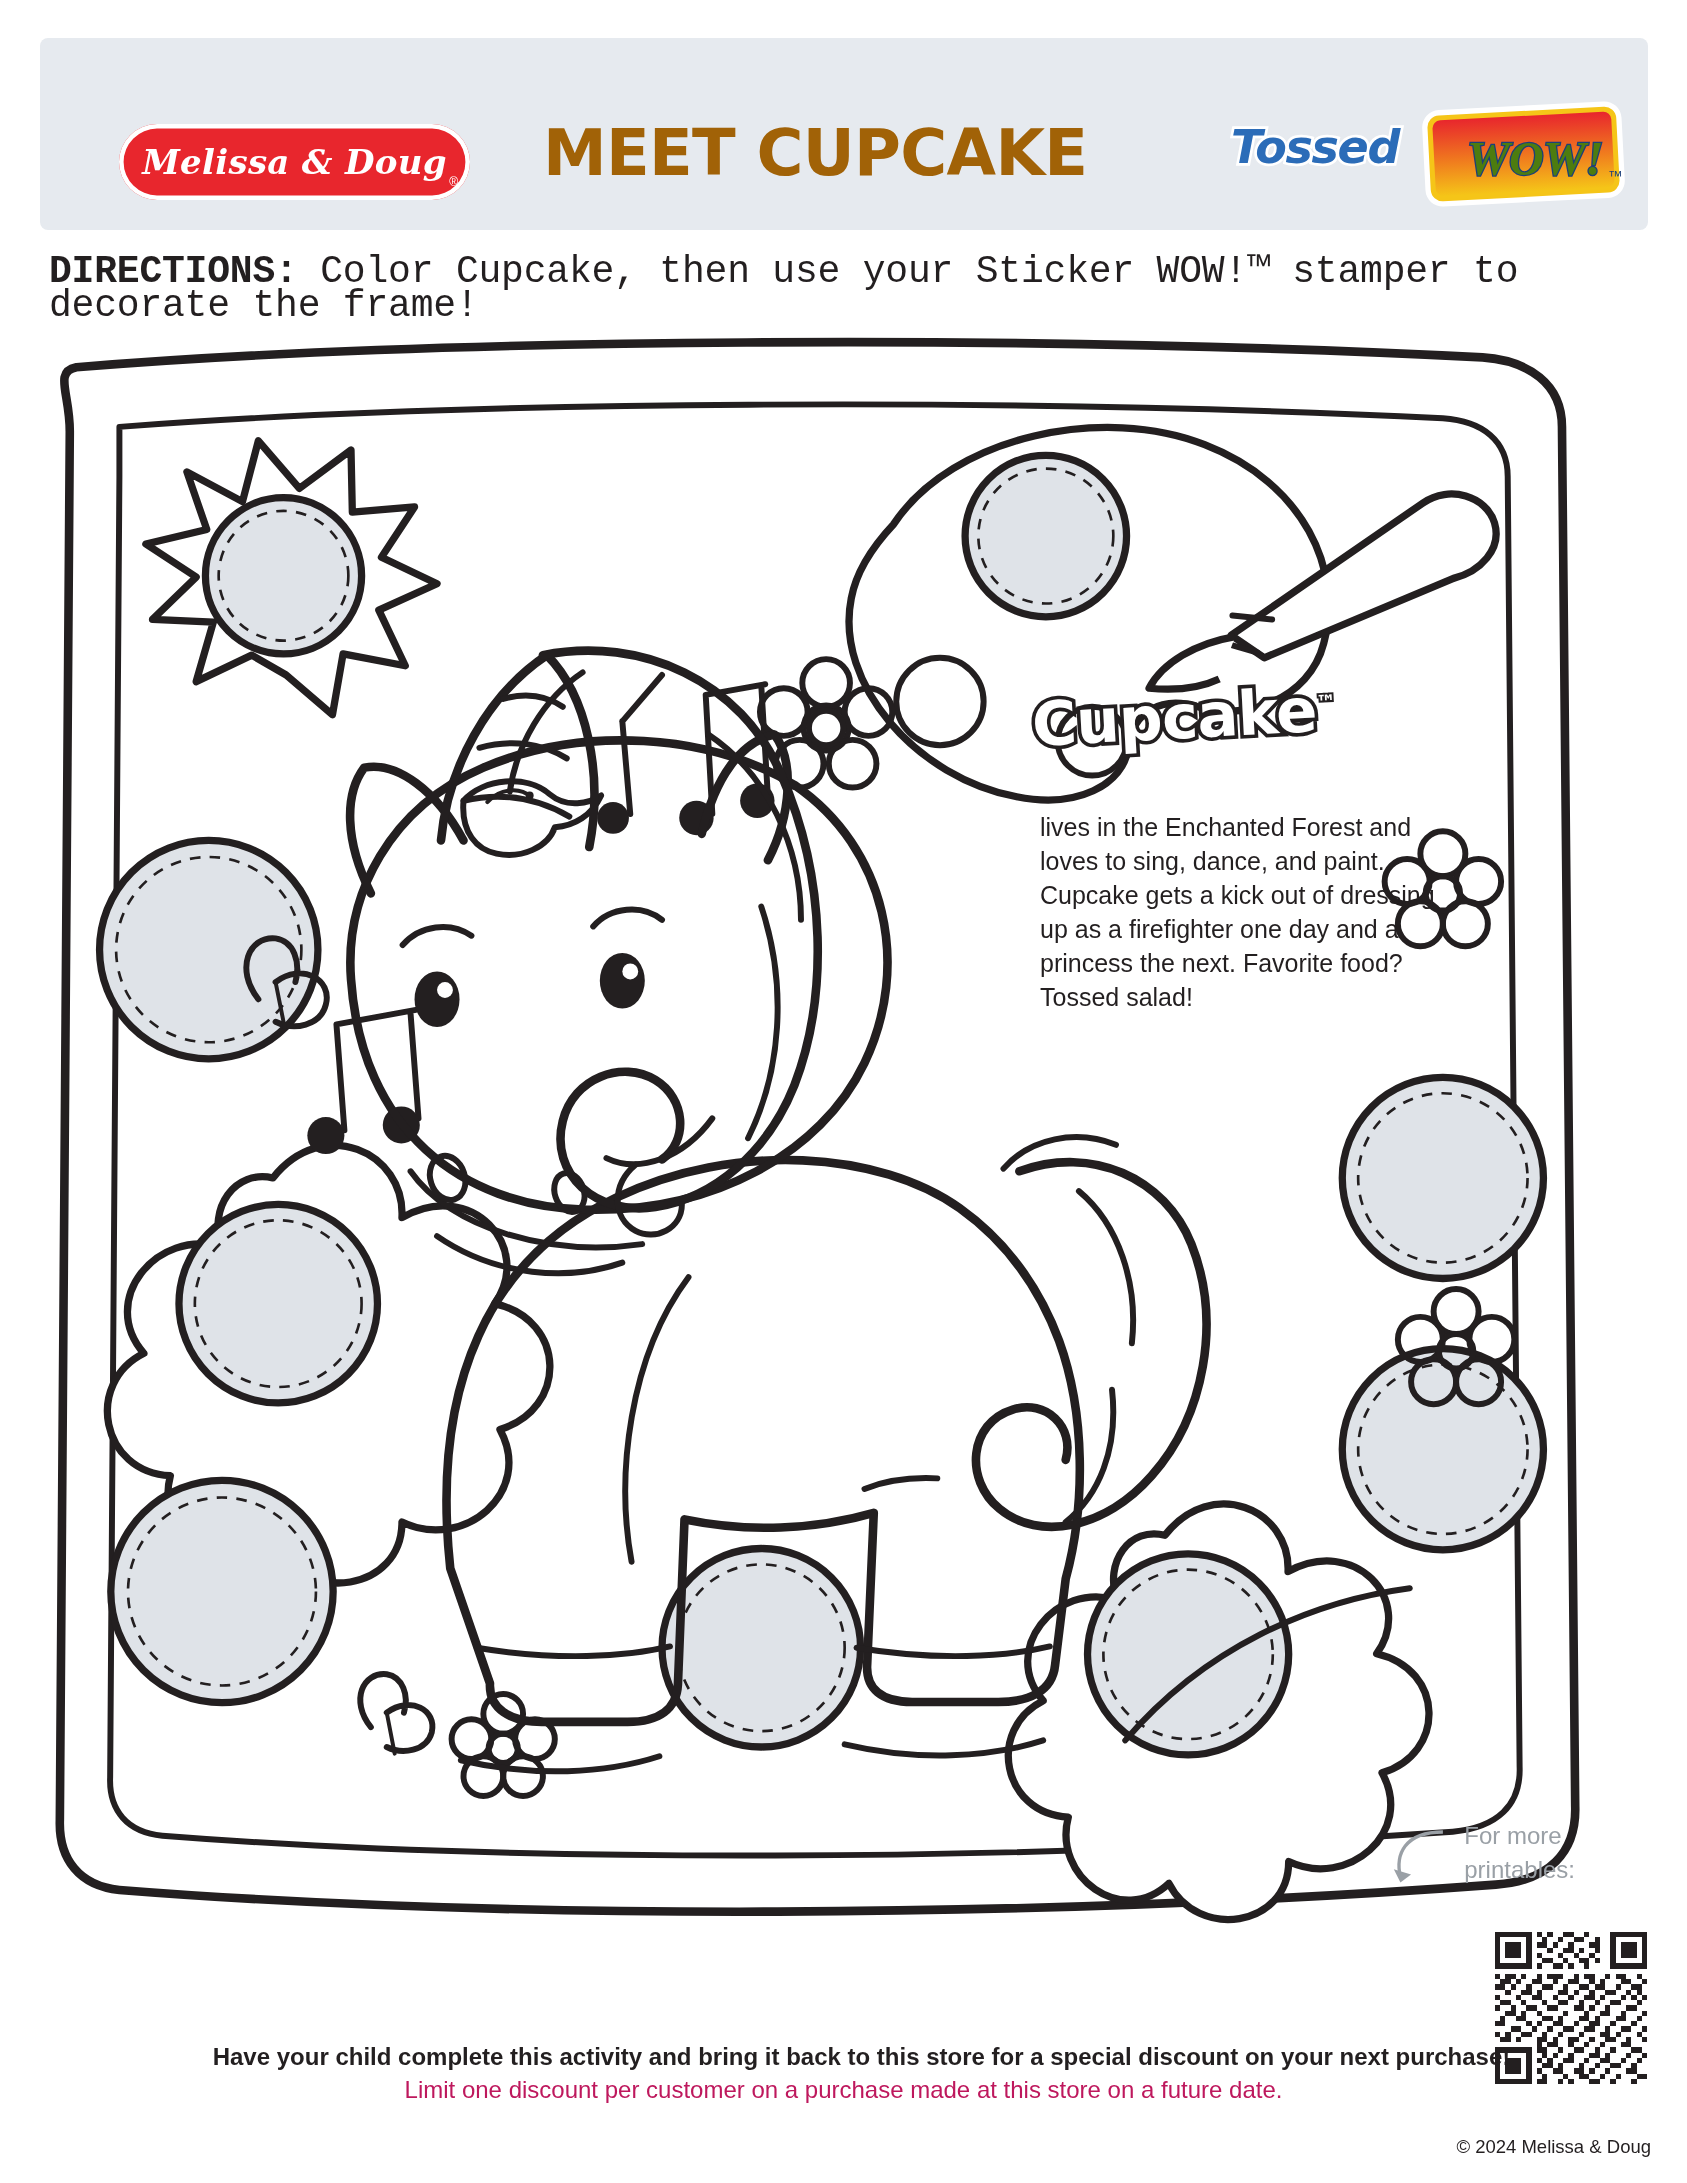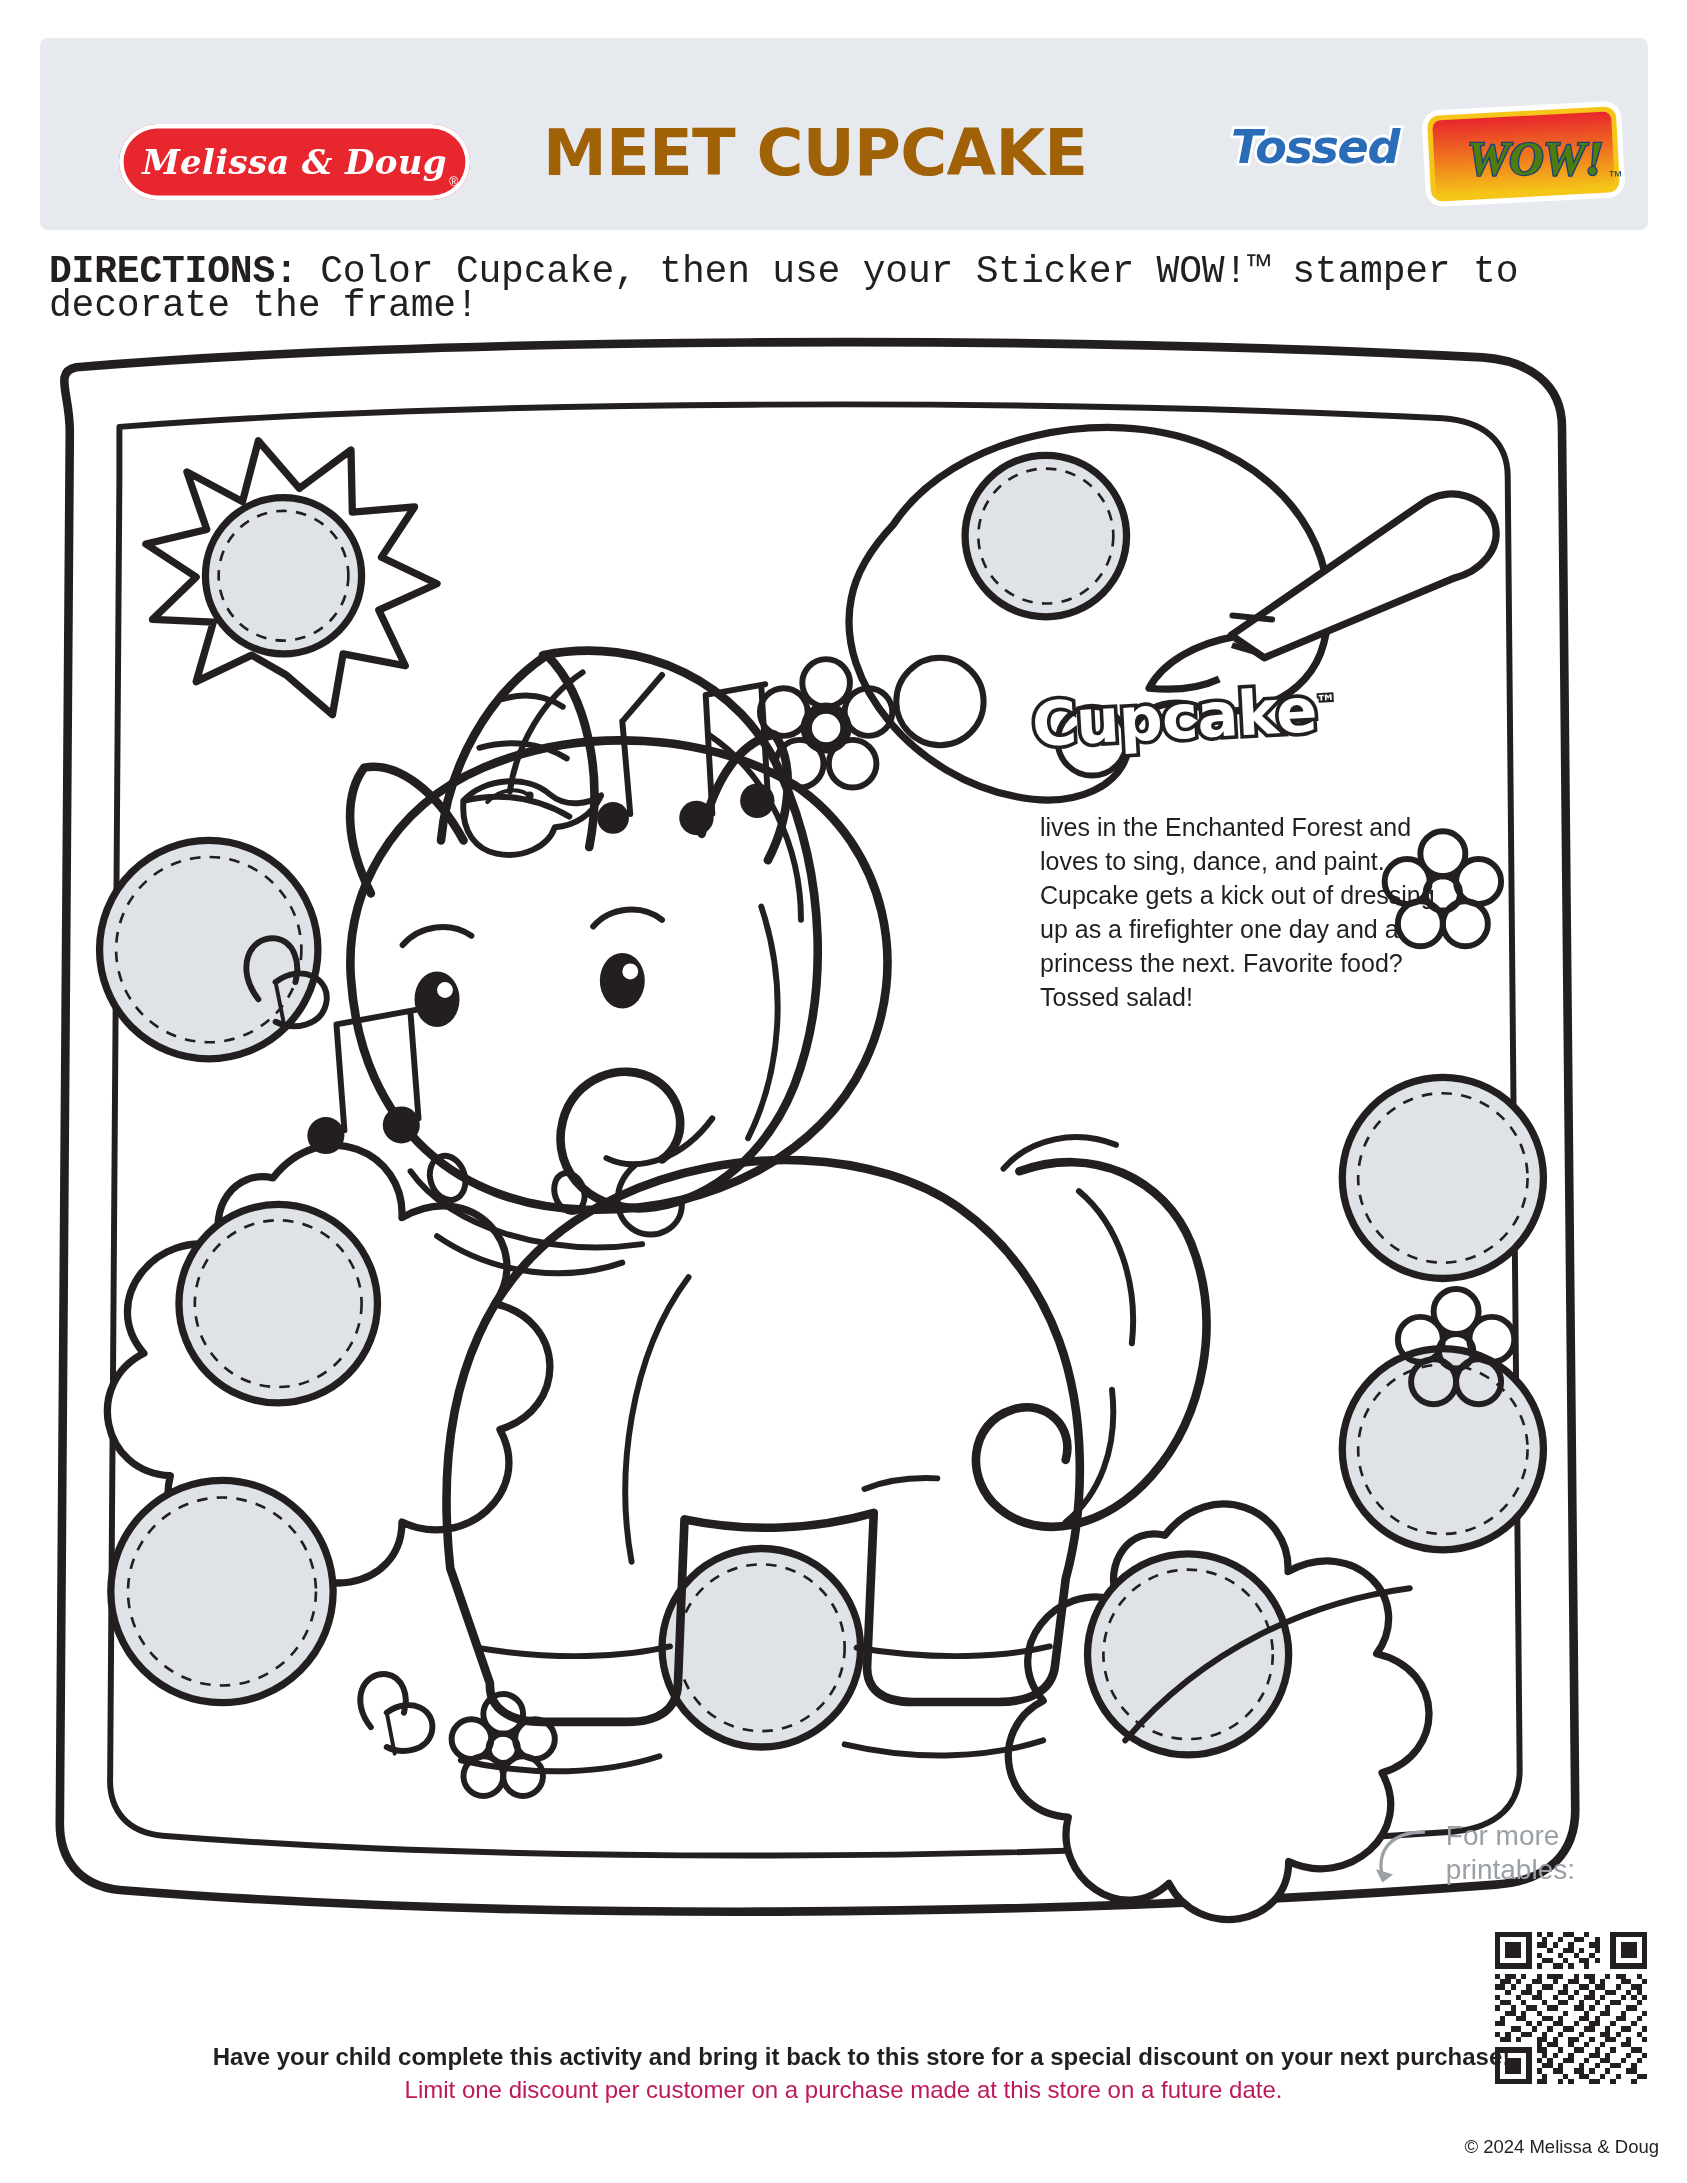--- a/index.html
+++ b/index.html
@@ -189,21 +189,21 @@
     font-family: "Liberation Sans", sans-serif;
   }
 
   
   .printables {
     position: absolute;
     right: 112px;
     top: 1819px;
     text-align: left;
     color: #9aa0a6;
-    font-size: 28px;
+    font-size: 24px;
     line-height: 34px;
     font-family: "Liberation Sans", sans-serif;
   }
   .qr {
     position: absolute;
     right: 40px;
     top: 1932px;
     width: 152px;
     height: 152px;
   }
@@ -223,21 +223,21 @@
     color: #231f20;
     margin-left: 36px;
   }
   .footer .line2 {
     font-size: 24px;
     line-height: 34px;
     color: #be185d;
   }
   .copyright {
     position: absolute;
-    right: 28px;
+    right: 36px;
     top: 2136px;
     font-size: 18.5px;
     color: #231f20;
     margin-left: 35px;
   }
 </style>
 </head>
 <body>
 
 <div class="page">

